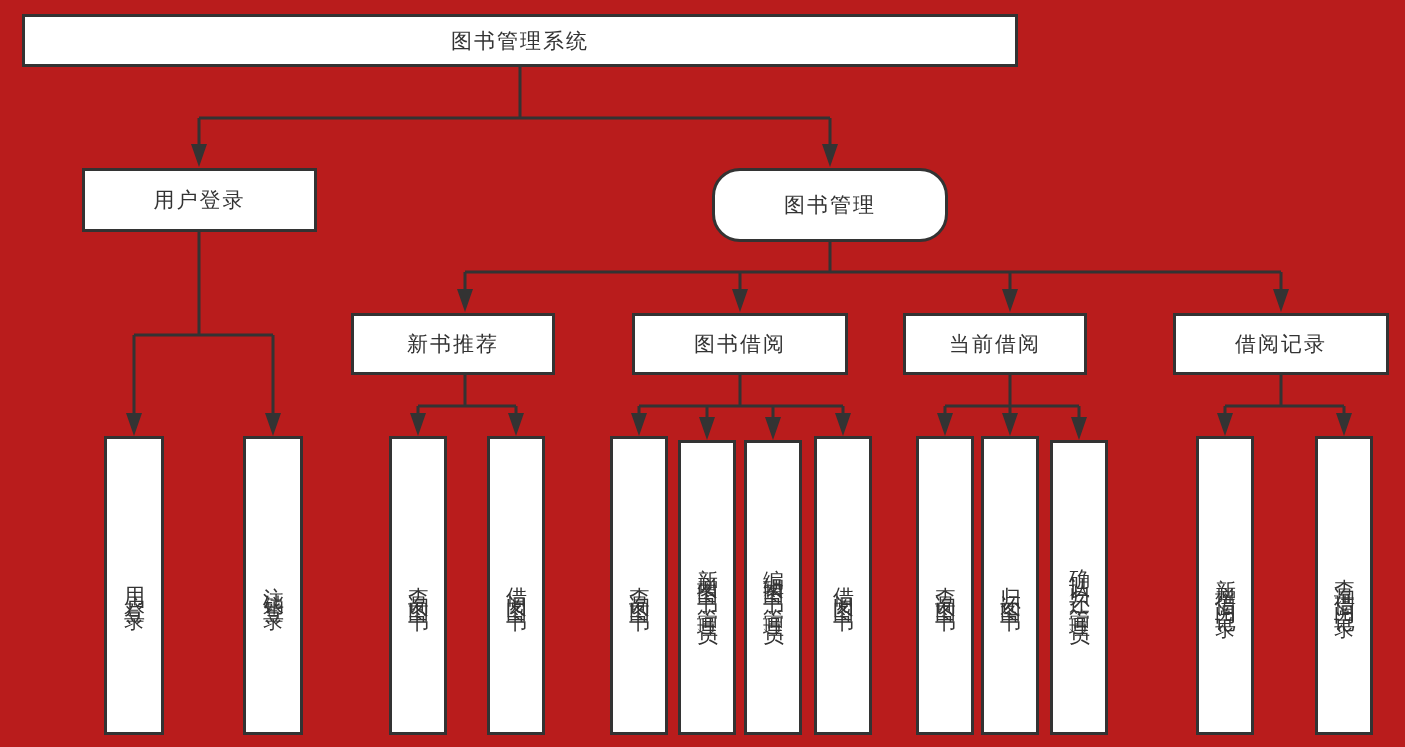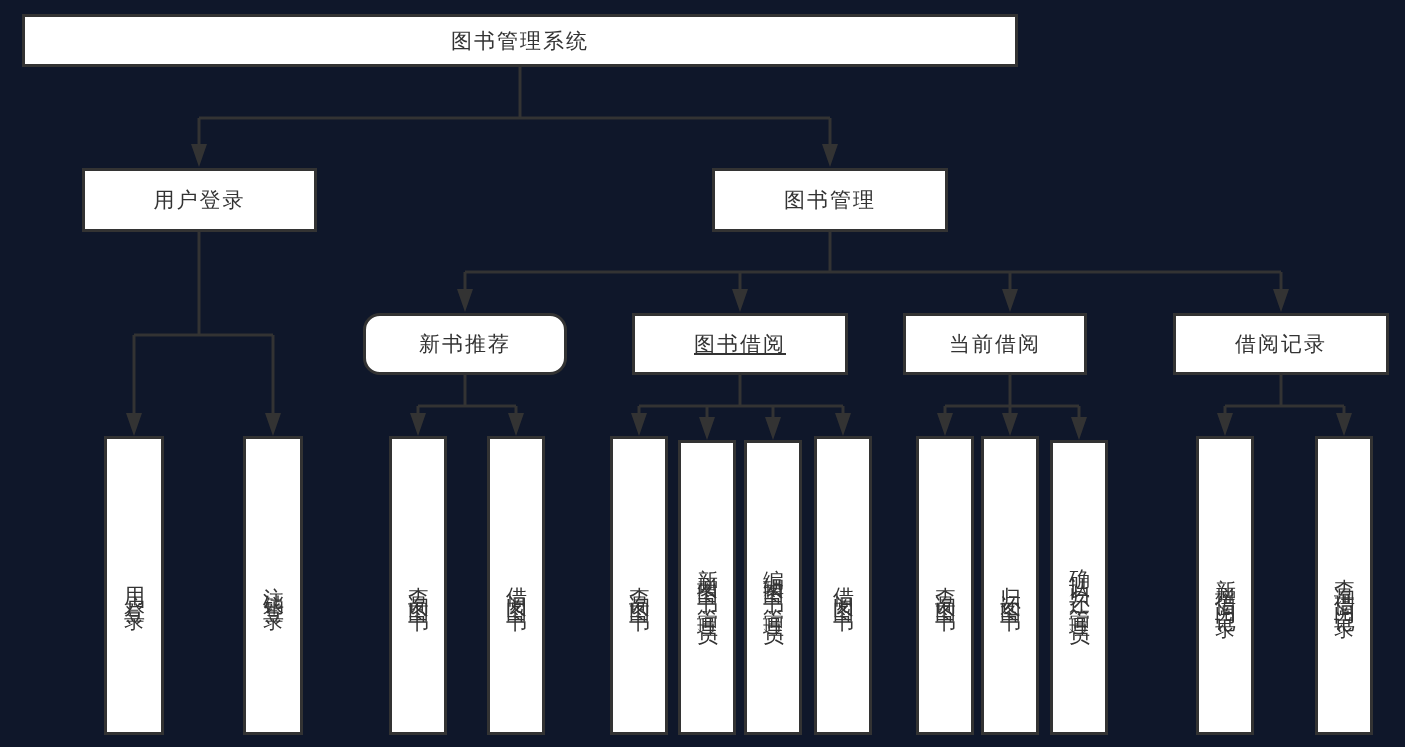--- a/index.html
+++ b/index.html
@@ -1,20 +1,20 @@
 <!DOCTYPE html>
 <html><head>
 <meta charset="utf-8">
 <style>
   html, body { margin: 0; padding: 0; background: #ffffff; }
   #canvas {
     position: relative;
     width: 1405px;
     height: 747px;
-    background: #0f172a;
+    background: #b91c1c;
     font-family: "DejaVu Sans", "Liberation Sans", sans-serif;
     overflow: hidden;
   }
   #connectors {
     position: absolute;
     left: 0; top: 0;
     width: 1405px; height: 747px;
     pointer-events: none;
   }
   .box {
@@ -109,28 +109,28 @@
     </g>
   </svg>
 
   <div class="box" style="left:22px; top:14px; width:996px; height:53px;">
     <span class="hlabel">图书管理系统</span>
   </div>
 
   <div class="box" style="left:82px; top:168px; width:235px; height:64px;">
     <span class="hlabel">用户登录</span>
   </div>
-  <div class="box" style="left:712px; top:168px; width:236px; height:64px;">
+  <div class="box" style="left:712px; top:168px; width:236px; height:74px;border-radius:28px;">
     <span class="hlabel">图书管理</span>
   </div>
 
-  <div class="box" style="left:363px; top:313px; width:204px; height:62px;border-radius:17px;">
+  <div class="box" style="left:351px; top:313px; width:204px; height:62px;">
     <span class="hlabel">新书推荐</span>
   </div>
-  <div class="box" style="left:632px; top:313px; width:216px; height:62px;text-decoration:underline;">
+  <div class="box" style="left:632px; top:313px; width:216px; height:62px;">
     <span class="hlabel">图书借阅</span>
   </div>
   <div class="box" style="left:903px; top:313px; width:184px; height:62px;">
     <span class="hlabel">当前借阅</span>
   </div>
   <div class="box" style="left:1173px; top:313px; width:216px; height:62px;">
     <span class="hlabel">借阅记录</span>
   </div>
 
   <div class="box" style="left:104px; top:436px; width:60px; height:299px;">

